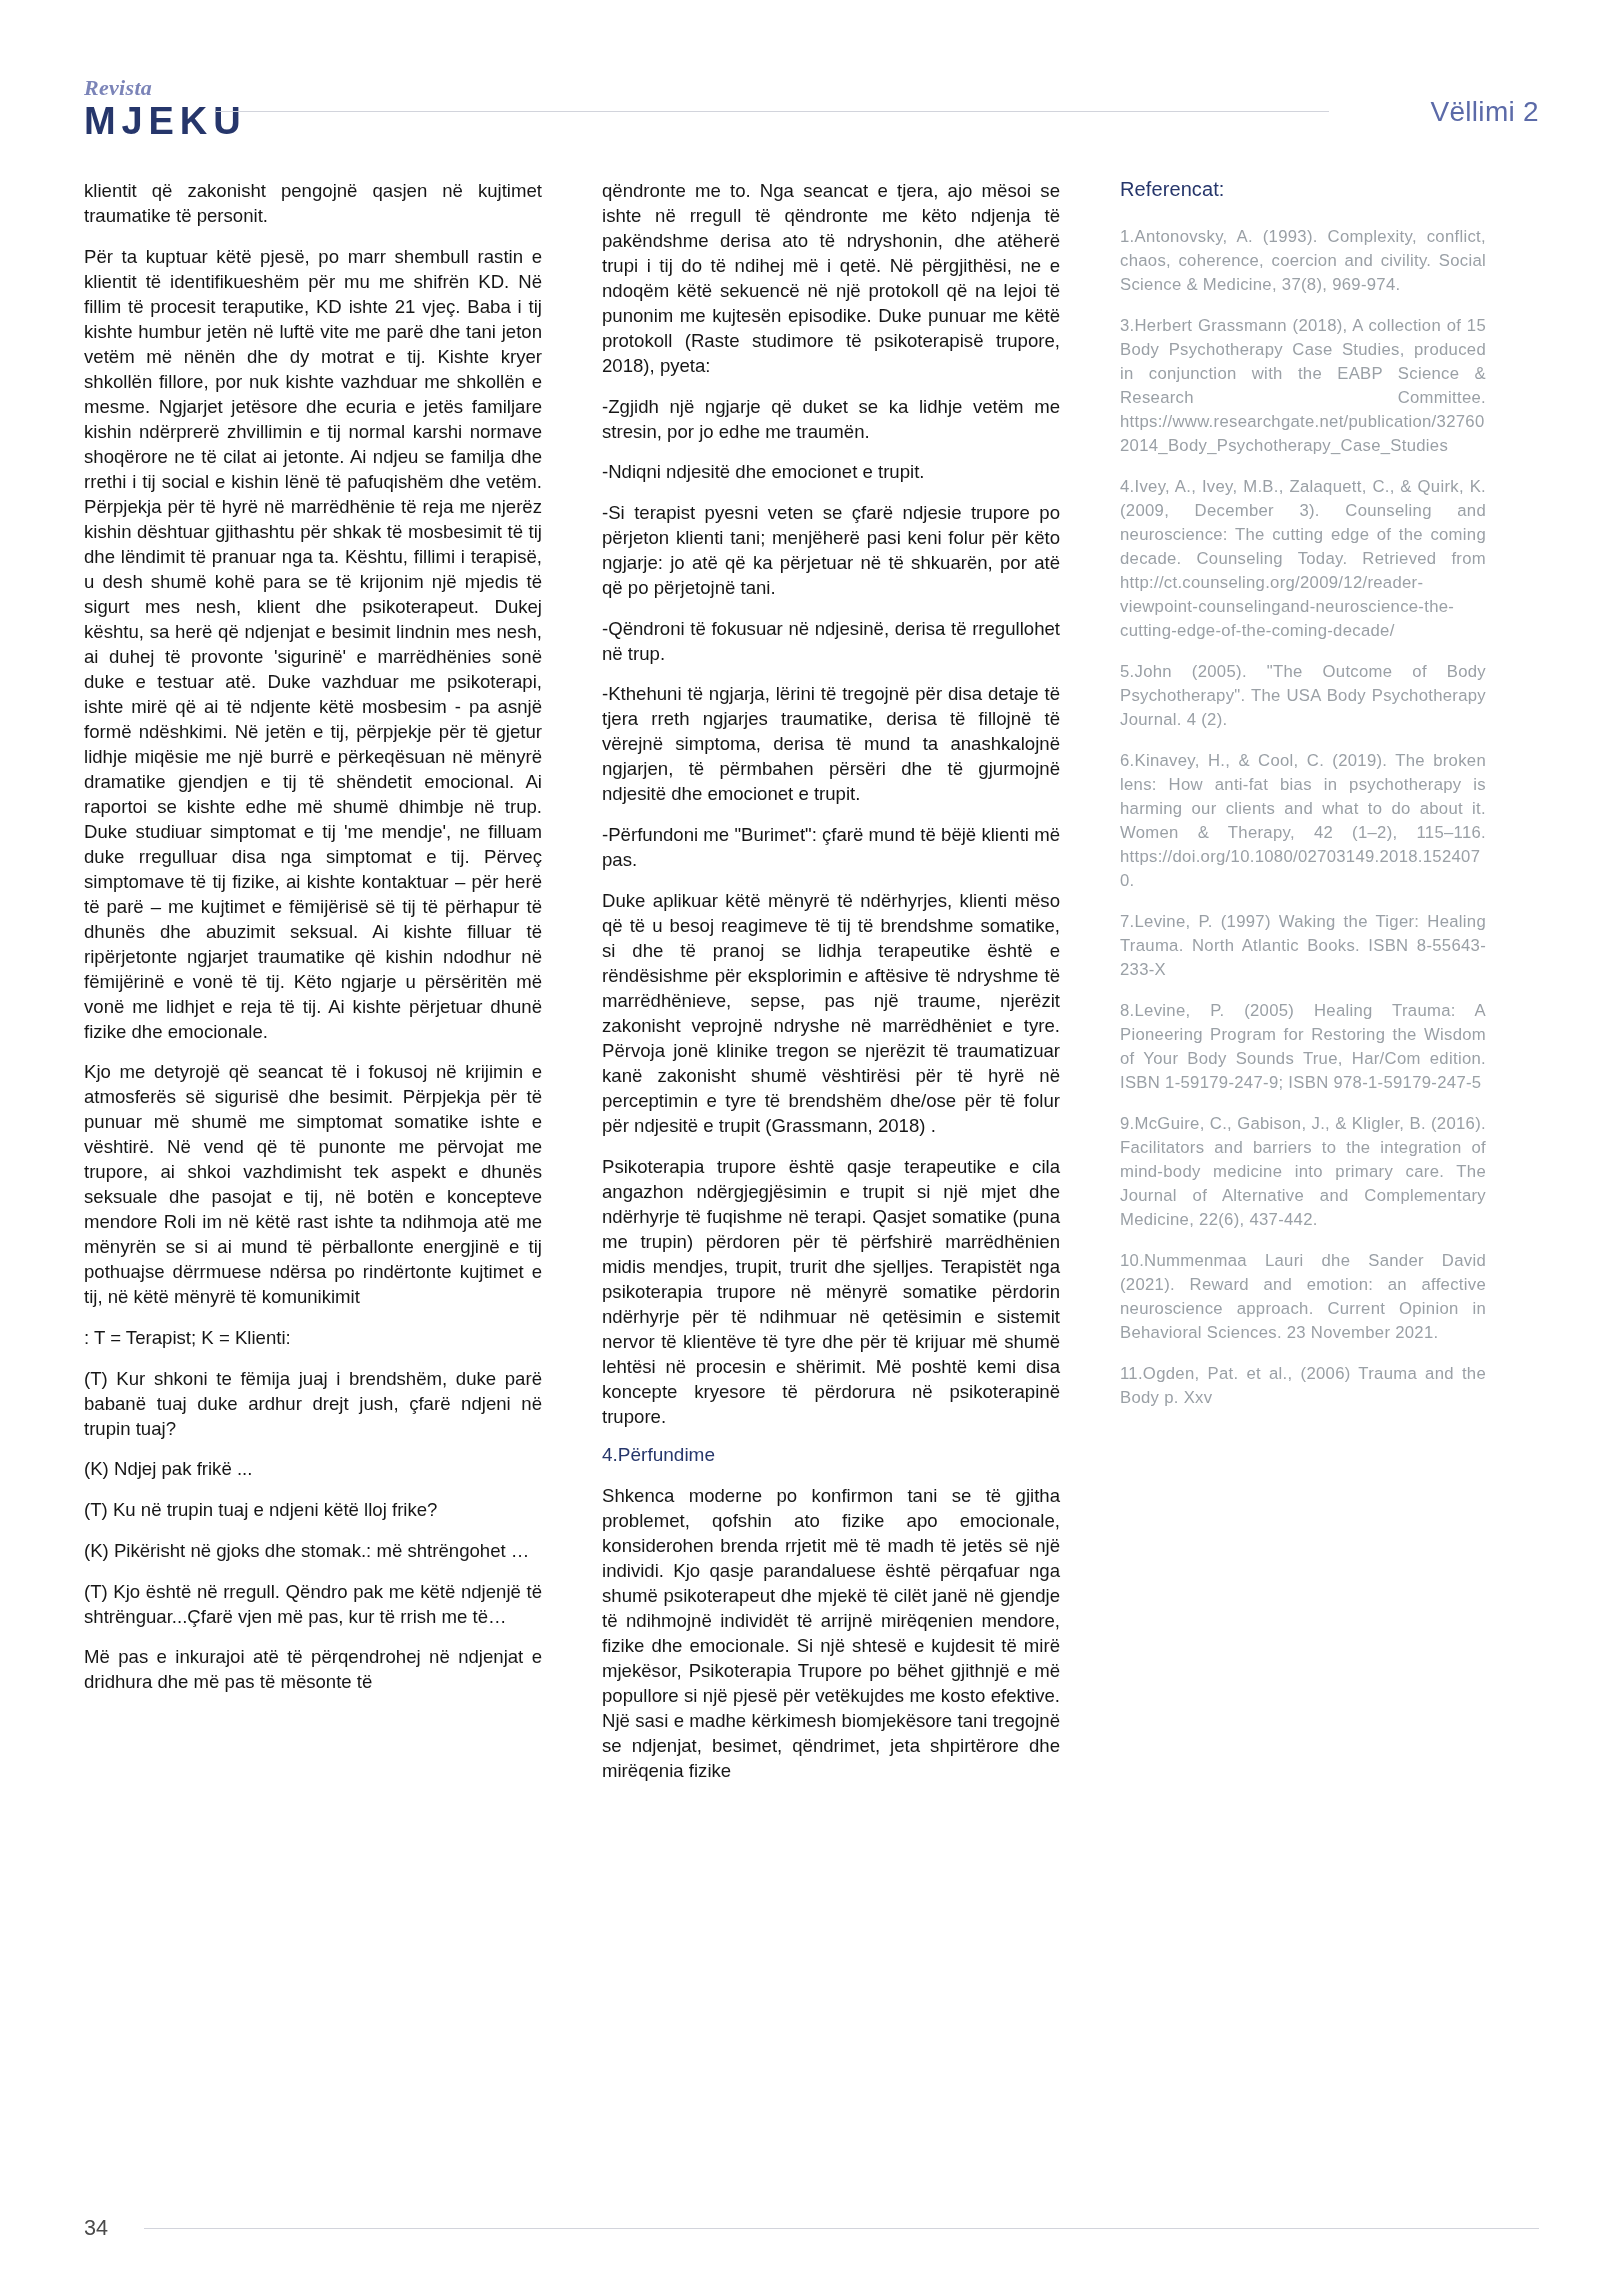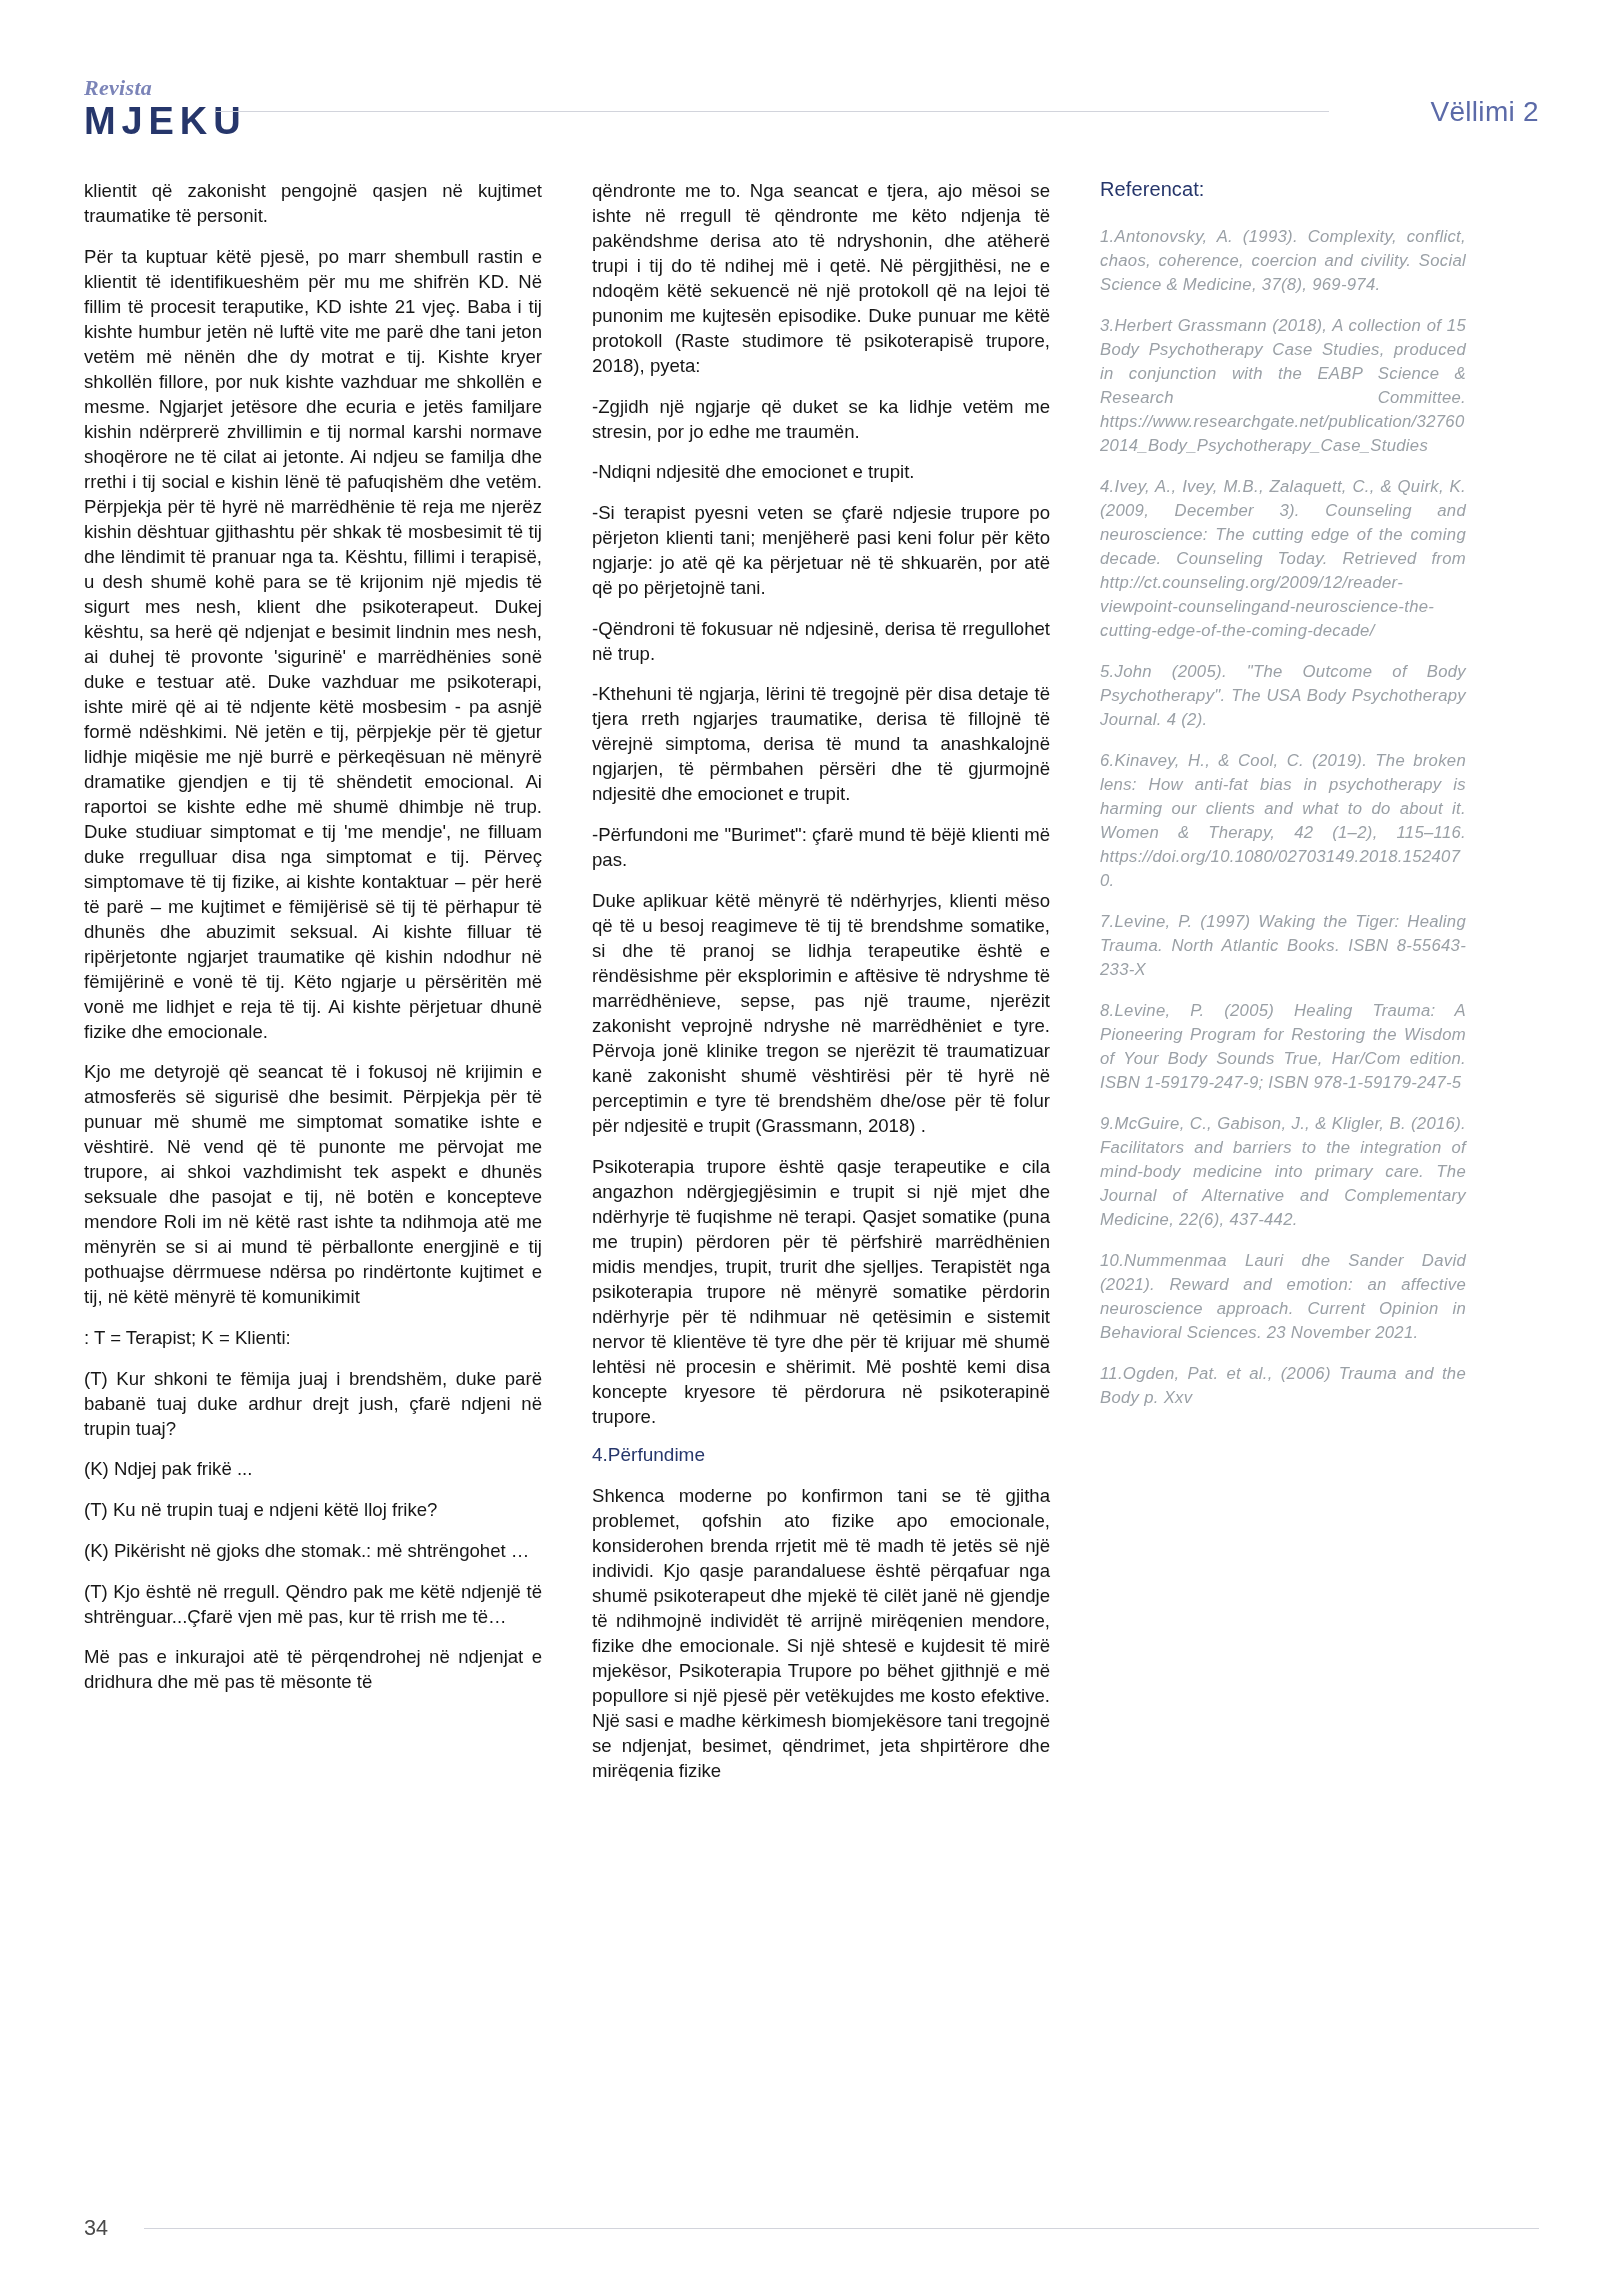--- a/index.html
+++ b/index.html
@@ -40,21 +40,21 @@
     position:absolute; right:84px; top:96px;
     font-size:28px; color:#5b6aa8; letter-spacing:0.3px;
     font-weight:400;
   }
 
   
   .content{
     position:absolute;
     top:178px; left:84px; right:84px; bottom:118px;
     display:flex;
-    gap:0;
+    gap:10px;
   }
   .col{ position:relative; }
   .col-a{ width:458px; margin-right:50px; }
   .col-b{ width:458px; margin-right:50px; }
   .col-c{ width:366px; }
 
   .col-a p, .col-b p{
     font-family:"Liberation Sans", sans-serif;
     font-size:18.6px;
     line-height:25px;
@@ -81,21 +81,20 @@
   .ref-title{
     font-family:"Liberation Sans", sans-serif;
     font-weight:400;
     font-size:20px;
     color:#26366b;
     letter-spacing:0.1px;
     margin-bottom:23.6px;
   }
   .ref-item{
     font-family:"Liberation Sans", sans-serif;
-    font-style:italic;
     font-weight:400;
     font-size:16.7px;
     line-height:24px;
     color:#9aa0a6;
     text-align:justify;
     text-justify:inter-word;
     margin-bottom:17px;
     letter-spacing:0.3px;
     word-break:break-word;
   }

